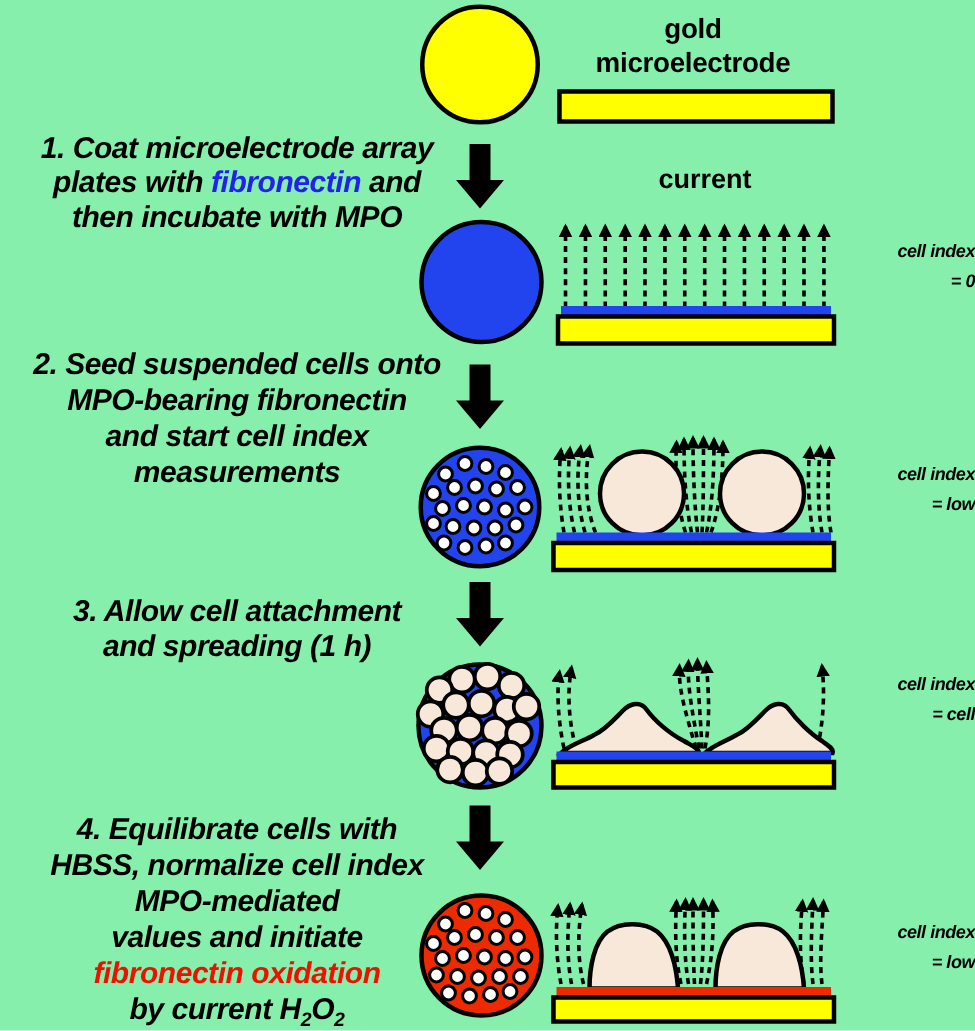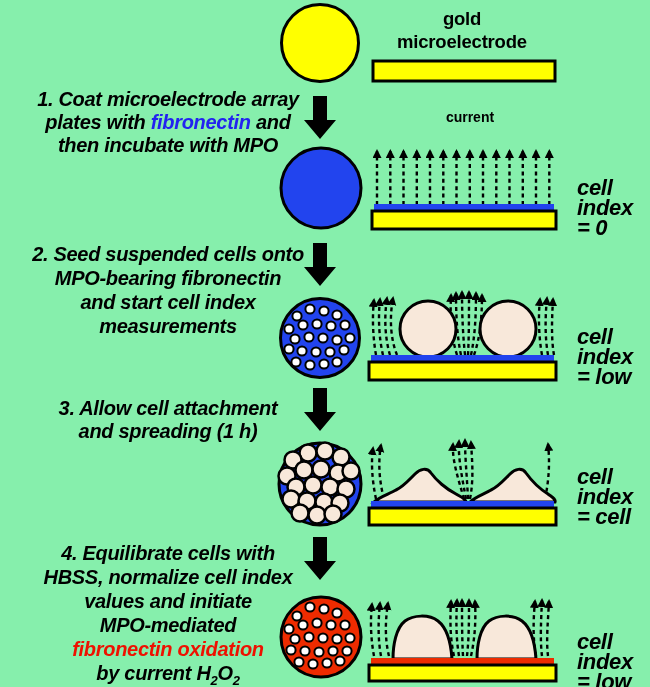--- a/index.html
+++ b/index.html
@@ -16,29 +16,28 @@
   }
   .step.wide { line-height:24px; }
   .hl-blue { color:#2222f0; }
   .hl-red  { color:#ee1100; }
   .toplabel {
     left:383px; top:7px; width:158px; text-align:center;
     font-weight:bold; font-size:18.5px; line-height:23px; letter-spacing:-0.2px;
   }
   .currentlabel {
     left:415px; top:109px; width:110px; text-align:center;
-    font-weight:bold; font-size:14px;
+    font-weight:bold; font-size:18px;
   }
   .sidelabel {
-    left:557px; width:93px; text-align:left;
-    font-weight:bold; font-style:italic; font-size:22px; line-height:20px;
+    left:557px; width:93px; text-align:right;
+    font-weight:bold; font-style:italic; font-size:12px; line-height:20px;
     letter-spacing:-0.3px;
-    margin-top:21px;
-  }
-  .ln { display:block;padding-left:20px; }
+  }
+  .ln { display:block; }
   sub.sub { font-size:13px; line-height:0; }
   .dash { fill:none; stroke:#000; stroke-width:2.4; stroke-dasharray:4 3.4; }
 </style>
 </head>
 <body>
 
 <div class="canvas">
 
   <svg class="art" width="650" height="687" viewBox="0 0 650 687">
     <defs>
@@ -243,21 +242,21 @@
     <span class="ln"><span>then incubate with MPO</span></span>
   </div>
 
   <div class="txt currentlabel">current</div>
 
   <div class="txt sidelabel" style="top:157px;">
     <span class="ln">cell index</span>
     <span class="ln">= 0</span>
   </div>
 
-  <div class="txt step wide" style="top:242px;">
+  <div class="txt step wide" style="top:231px;">
     <span class="ln">2. Seed suspended cells onto</span>
     <span class="ln">MPO-bearing fibronectin</span>
     <span class="ln">and start cell index</span>
     <span class="ln">measurements</span>
   </div>
 
   <div class="txt sidelabel" style="top:306px;">
     <span class="ln">cell index</span>
     <span class="ln">= low</span>
   </div>
@@ -268,22 +267,22 @@
   </div>
 
   <div class="txt sidelabel" style="top:446px;">
     <span class="ln">cell index</span>
     <span class="ln">= cell</span>
   </div>
 
   <div class="txt step wide" style="top:541px;">
     <span class="ln">4. Equilibrate cells with</span>
     <span class="ln">HBSS, normalize cell index</span>
+    <span class="ln">MPO-mediated</span>
     <span class="ln">values and initiate</span>
-    <span class="ln">MPO-mediated</span>
     <span class="ln hl-red">fibronectin oxidation</span>
     <span class="ln"><span>by current H</span><sub class="sub">2</sub><span>O</span><sub class="sub">2</sub></span>
   </div>
 
   <div class="txt sidelabel" style="top:611px;">
     <span class="ln">cell index</span>
     <span class="ln">= low</span>
   </div>
 
 </div>

